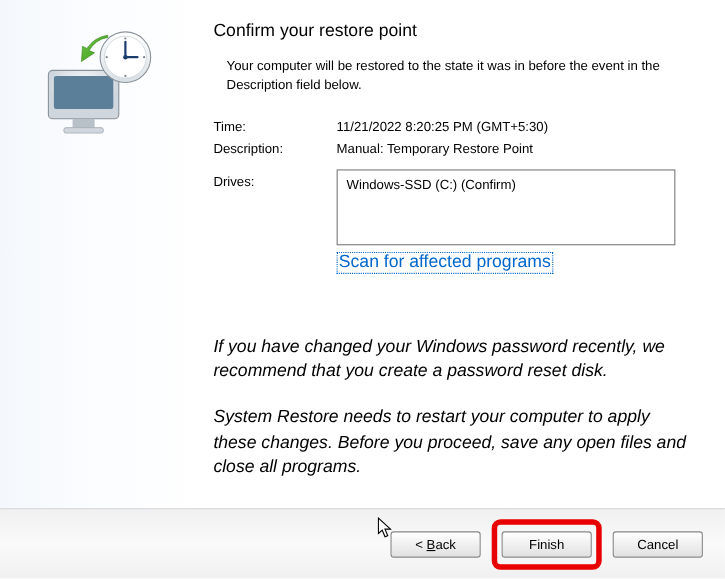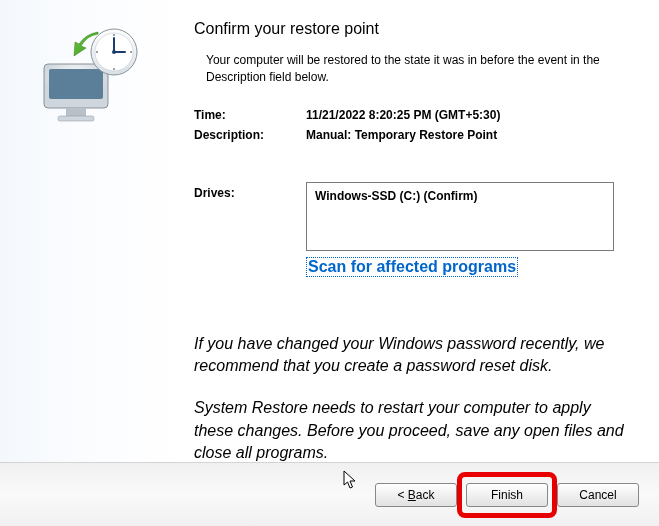--- a/index.html
+++ b/index.html
@@ -45,37 +45,36 @@
     .intro-text {
       font-size: 12px;
       color: #000;
       line-height: 1.4;
       margin-bottom: 22px;
       padding-left: 12px;
     }
     .info-table {
       padding-left: 0;
       margin-bottom: 26px;
-      font-weight: bold;
     }
     .info-row {
       display: flex;
       margin-bottom: 6px;
     }
     .info-label {
       width: 112px;
       font-size: 12px;
     }
     .info-value {
       flex: 1;
       font-size: 12px;
     }
     .drives-row {
       display: flex;
-      margin-top: 40px;
+      margin-top: 12px;
     }
     .drives-label {
       width: 112px;
       font-size: 12px;
       padding-top: 4px;
     }
     .drives-content {
       flex: 1;
     }
     .drives-box {
@@ -105,20 +104,21 @@
       margin-bottom: 20px;
     }
     .footer {
       height: 64px;
       background: linear-gradient(to bottom, #f0f0f0 0%, #fafafa 50%, #f0f0f0 100%);
       border-top: 1px solid #d4d4d4;
       display: flex;
       justify-content: flex-end;
       align-items: center;
       padding-right: 20px;
+      gap: 10px;
       position: relative;
     }
     .footer-btn {
       min-width: 82px;
       height: 24px;
       font-size: 12px;
       font-family: inherit;
       background: linear-gradient(to bottom, #ffffff, #e1e1e1);
       border: 1px solid #888;
       border-radius: 3px;

